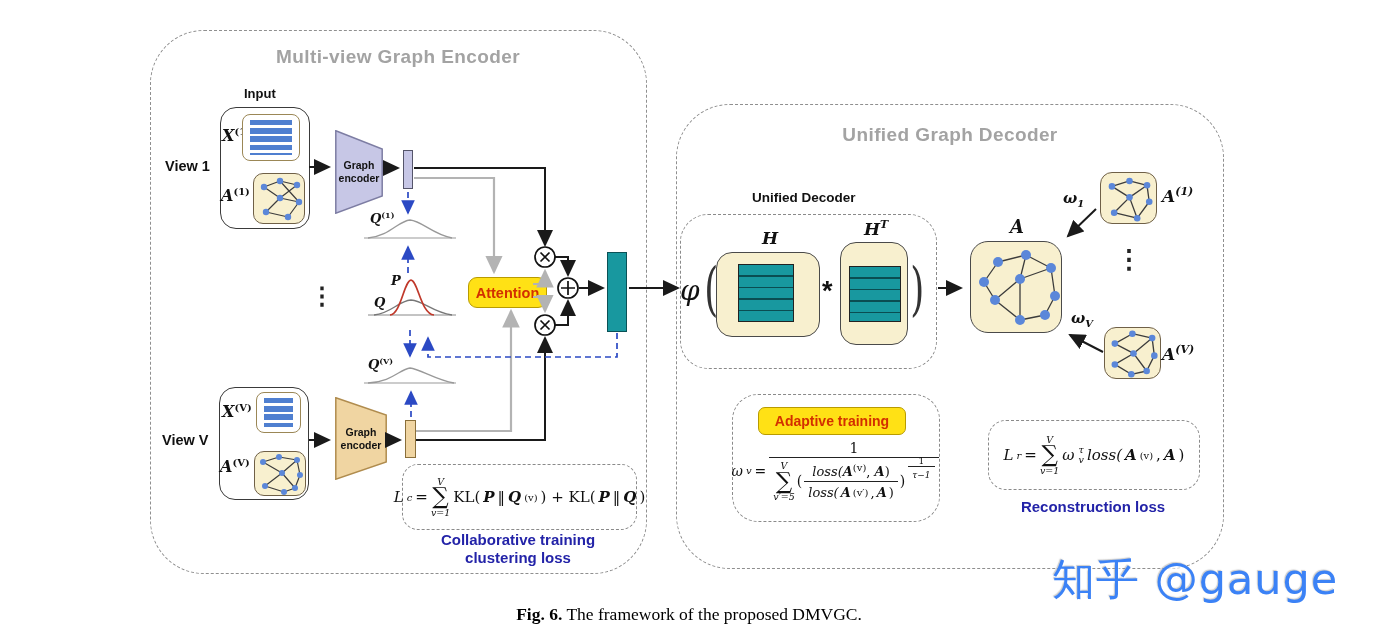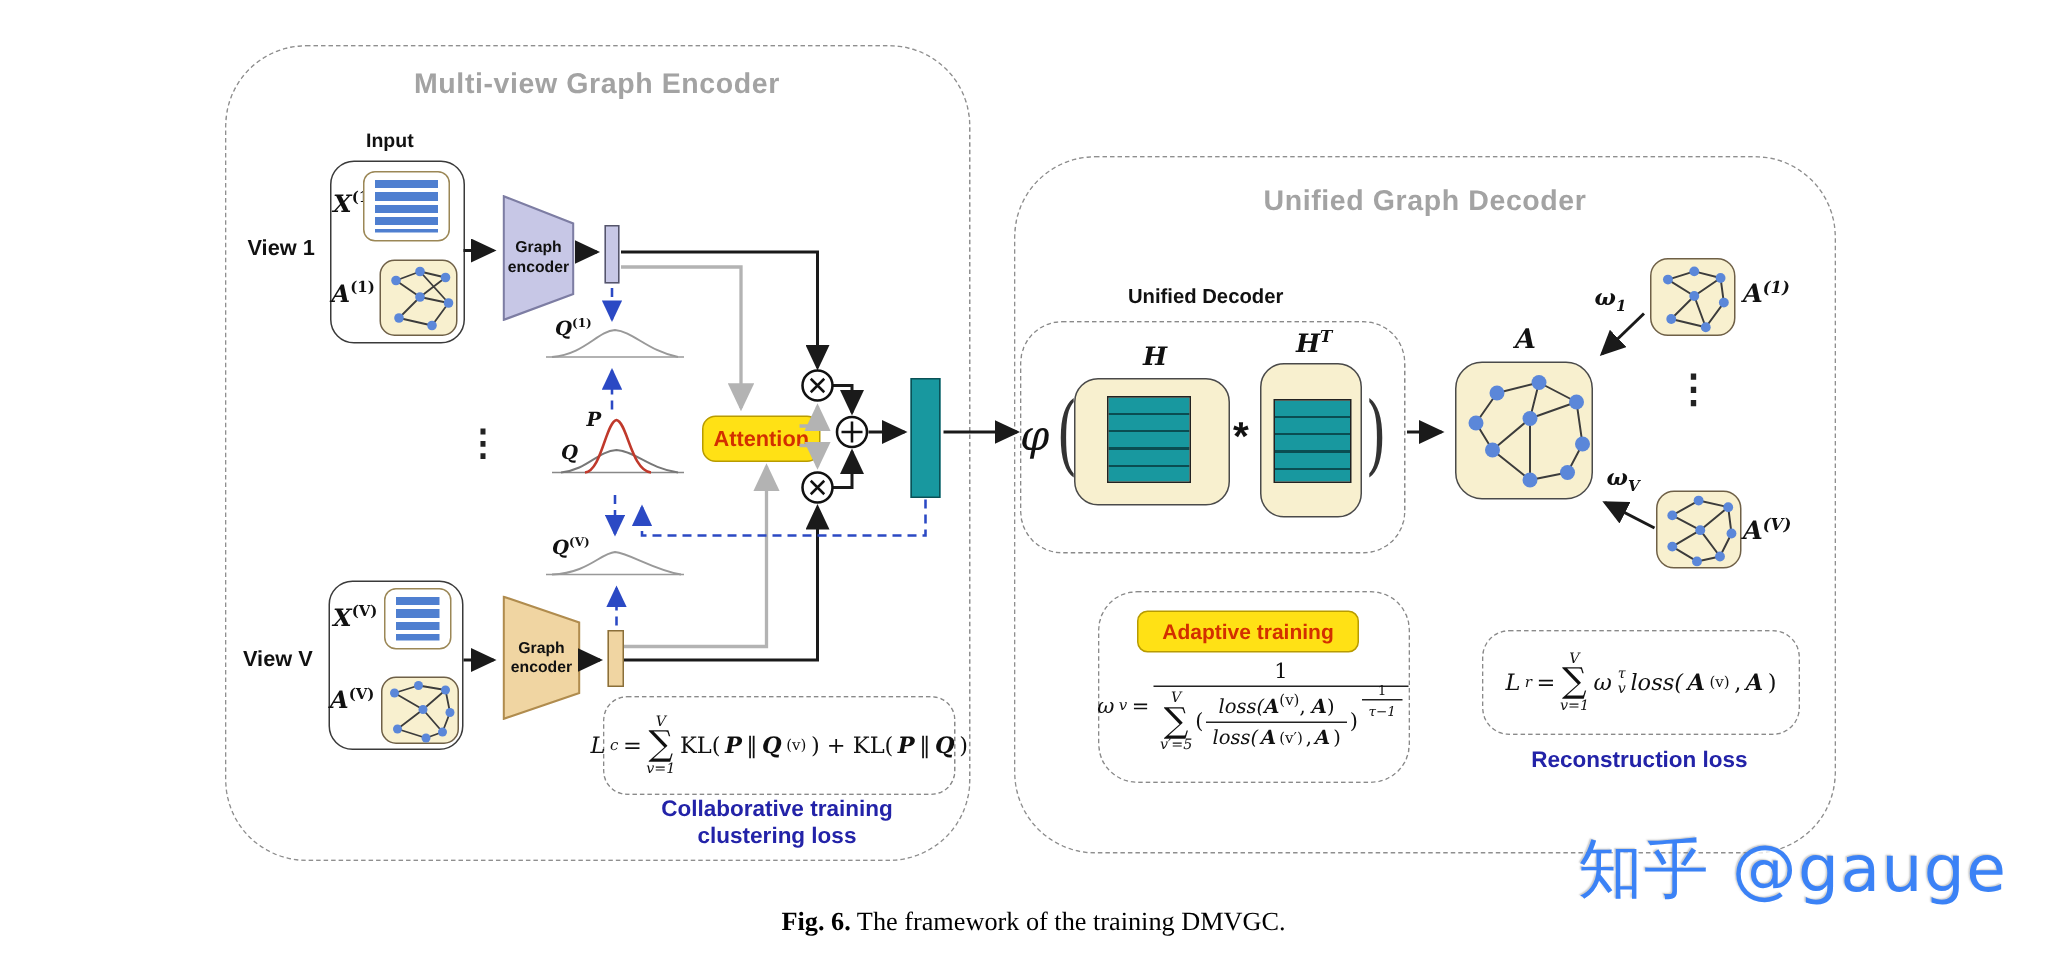--- a/index.html
+++ b/index.html
@@ -346,21 +346,21 @@
         <span class="rm">, </span>
         <b>A</b>
         <span class="rm">)</span>
     </span>
   </div>
   <div class="abs bluecap" style="left:1093px;top:498px;">Reconstruction loss</div>
 
   <div class="abs watermark" style="left:1052px;top:551px;">知乎 @gauge</div>
   <div class="abs caption" style="left:0;top:604px;">
     <span class="fig">Fig. 6.</span>
-    <span>The framework of the training DMVGC.</span>
+    <span>The framework of the proposed DMVGC.</span>
   </div>
 
   <svg class="overlay" width="1378" height="642" viewBox="0 0 1378 642">
     <defs>
       <marker id="mb" markerWidth="9" markerHeight="8" refX="7.5" refY="4" orient="auto">
           <path d="M0,0 L8.5,4 L0,8 Z" fill="#1a1a1a"></path>
         </marker>
       <marker id="mg" markerWidth="9" markerHeight="8" refX="7.5" refY="4" orient="auto">
           <path d="M0,0 L8.5,4 L0,8 Z" fill="#b3b3b3"></path>
         </marker>

